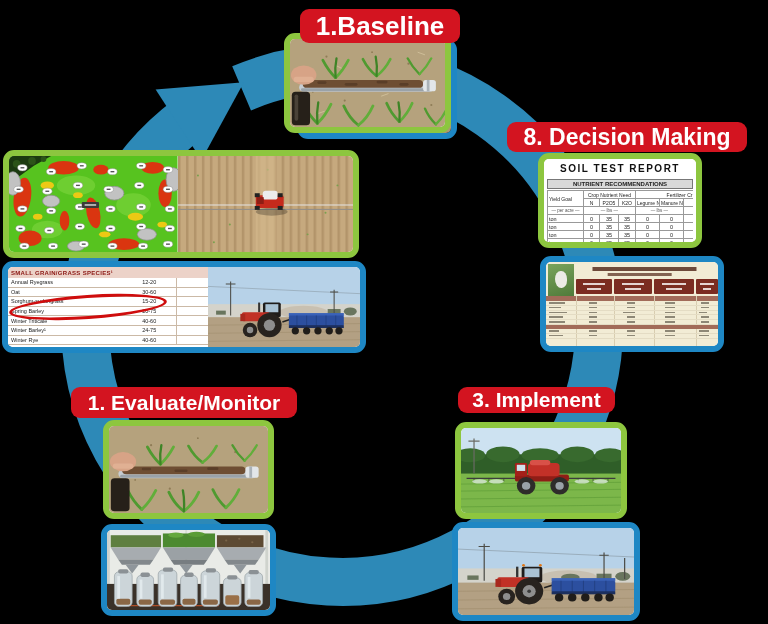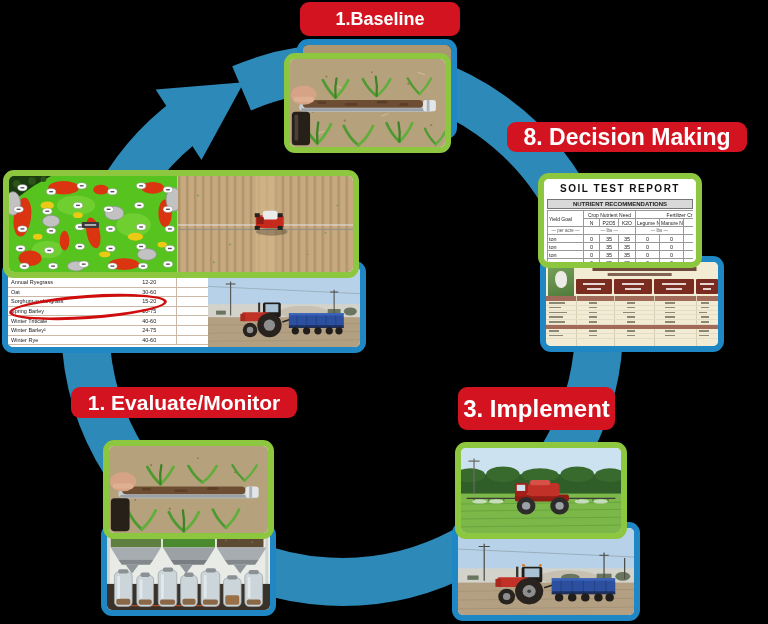--- a/index.html
+++ b/index.html
@@ -3,21 +3,21 @@
 <meta charset="utf-8">
 <style>
   html,body{margin:0;padding:0;background:#000;}
   .canvas{position:relative;width:768px;height:624px;overflow:hidden;
           font-family:"Liberation Sans",sans-serif;background:#000;}
   .arrow-svg{position:absolute;left:0;top:0;z-index:1;}
   .arrow-path{stroke:var(--arrow_blue,#2d89b7);stroke-width:48;fill:none;}
   .ah-tri{fill:var(--arrow_blue,#2d89b7);}
 
   .frame{position:absolute;border-radius:11px;overflow:hidden;box-sizing:border-box;background:#fff;}
-  .frame.green{border:6px solid var(--frame_green,#8dc63f);z-index:30;margin-top:20px;}
+  .frame.green{border:6px solid var(--frame_green,#8dc63f);z-index:30;}
   .frame.blue{border:6px solid var(--frame_blue,#1e87c4);z-index:20;}
   .frame .inner{width:100%;height:100%;display:flex;}
   svg.scene{display:block;width:100%;height:100%;}
 
   .stage-badge{position:absolute;z-index:40;background:var(--badge_red,#d31420);color:#fff;
      font-weight:bold;border-radius:9px;display:flex;align-items:center;justify-content:center;
      white-space:nowrap;}
 
   
   .rpt{width:100%;height:100%;background:#fff;box-sizing:border-box;padding:2px 3px;overflow:hidden;color:#222;}
@@ -144,21 +144,21 @@
         <rect x="150" y="46.5" width="3" height="13" fill="#aab2b8"></rect>
       </g>
       <g>
         <ellipse cx="15" cy="41" rx="14" ry="11" fill="#d7a386"></ellipse>
         <rect x="4" y="43" width="22" height="6" rx="3" fill="#e0b093"></rect>
         <rect x="2" y="60" width="20" height="38" rx="4" fill="#262019"></rect>
         <rect x="5" y="63" width="4" height="30" rx="2" fill="#4a4238"></rect>
       </g>
     </svg>
   </div>
-  <div class="stage-badge" style="left:300px;top:2px;width:160px;height:34px;font-size:18px">1.Baseline</div>
+  <div class="stage-badge" style="left:300px;top:9px;width:160px;height:34px;font-size:26px">1.Baseline</div>
 
   <div class="frame green" style="left:538px;top:153px;width:164px;height:95px">
     <div class="rpt">
       <div class="rpt-title">SOIL TEST REPORT</div>
       <div class="rpt-band">NUTRIENT RECOMMENDATIONS</div>
       <div class="rpt-twrap">
         <table class="rpt-t">
           <colgroup>
               <col style="width:36px">
               <col style="width:16px">
@@ -417,21 +417,21 @@
         <g fill="#201d1a">
             <circle cx="108" cy="79" r="4.5"></circle>
             <circle cx="122" cy="79" r="4.5"></circle>
             <circle cx="136" cy="79" r="4.5"></circle>
             <circle cx="150" cy="79" r="4.5"></circle>
             <circle cx="162" cy="79" r="4.5"></circle>
           </g>
       </g>
     </svg>
   </div>
-  <div class="stage-badge" style="left:458px;top:387px;width:157px;height:43px;font-size:24px">3. Implement</div>
+  <div class="stage-badge" style="left:458px;top:387px;width:157px;height:26px;font-size:21px">3. Implement</div>
 
   <div class="frame green" style="left:103px;top:420px;width:171px;height:99px">
     <svg class="scene" viewBox="0 0 170 100" preserveAspectRatio="none">
       <rect width="170" height="100" fill="#b5a27d"></rect>
       <g fill="#8f7c57">
           <circle cx="45" cy="22" r="1.2"></circle>
           <circle cx="95" cy="14" r="1"></circle>
           <circle cx="135" cy="30" r="1.3"></circle>
           <circle cx="65" cy="72" r="1.2"></circle>
           <circle cx="115" cy="82" r="1"></circle>

